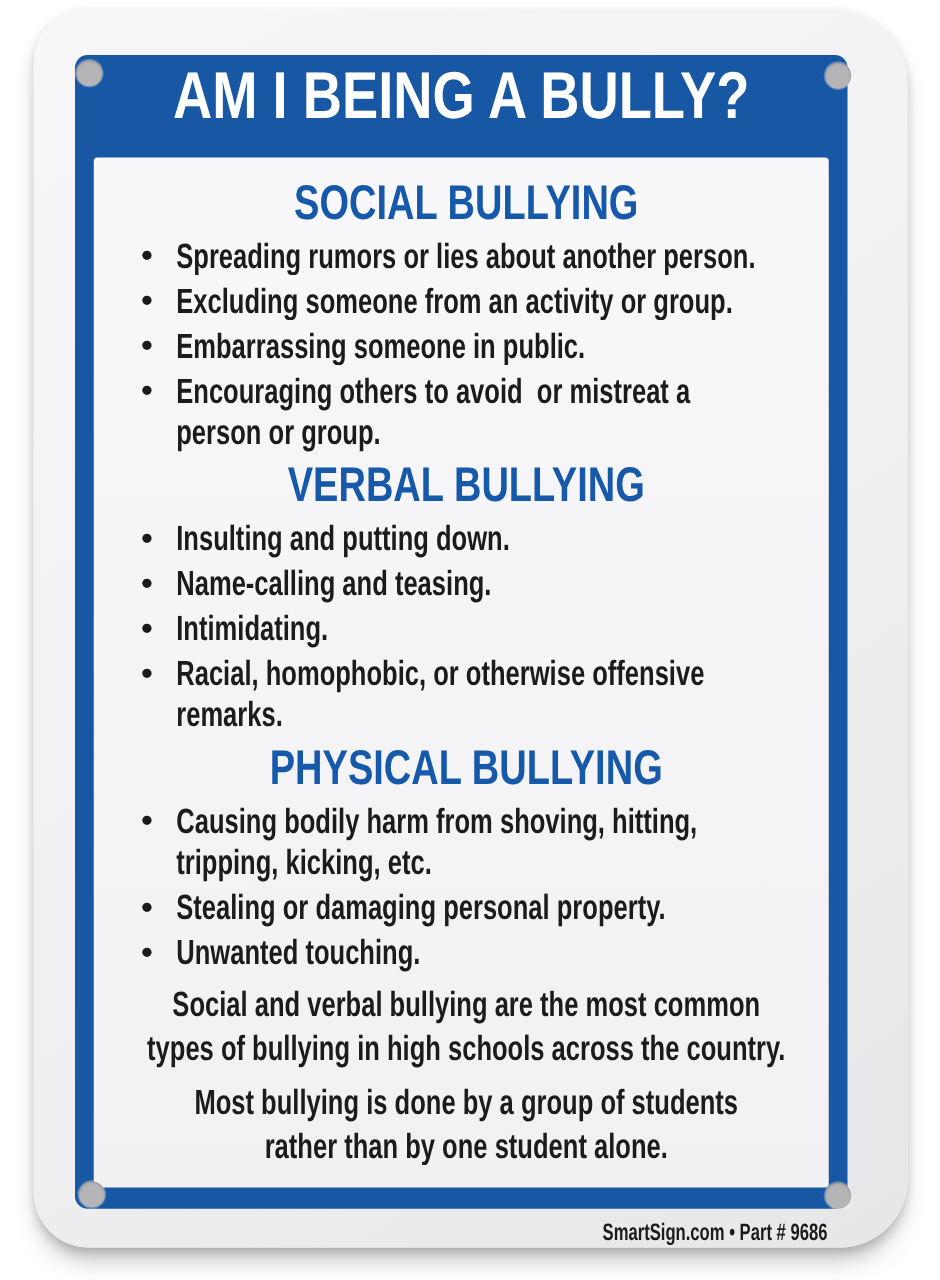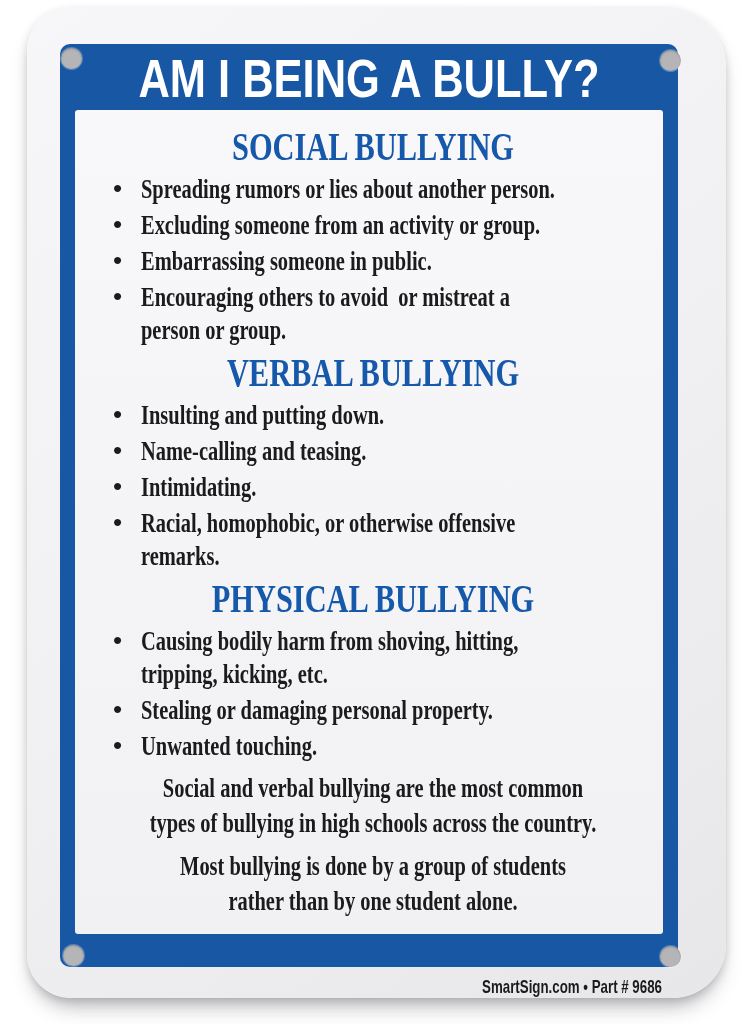--- a/index.html
+++ b/index.html
@@ -24,39 +24,38 @@
   
   .frame {
     position:absolute; left:33px; top:37px;
     width:618px; height:923px;
     background:#1757a4;
     border-radius:10px;
     box-sizing:border-box;
     padding:0 15px 17px 15px;
   }
   .band {
-    height:66px;
-    display:flex; align-items:center; justify-content:center;
+    height:82px;
+    display:flex; justify-content:center;
     overflow:visible;
   }
   .title {
     margin:0; padding-top:2px;
     color:#ffffff;
     font-size:53px; font-weight:bold; letter-spacing:0px;
     white-space:nowrap; text-align:center;
     width:100%;
     transform:scaleX(.82); transform-origin:50% 50%;
   }
   .panel {
     height:824px; box-sizing:border-box;
     background:linear-gradient(180deg,#f8f8fa 0%,#f1f1f4 100%);
     border-radius:3px;
     padding:10px 30px 0 38px;
     overflow:hidden;
-    font-family:Liberation Serif, serif;
   }
 
   
   .sec-h {
     margin:4px 0 2px 0;
     color:#1658a9;
     font-size:39px; line-height:46px; font-weight:bold;
     text-align:center; white-space:nowrap;
     width:calc(100% / .78);
     transform:scaleX(.78); transform-origin:0 50%;

